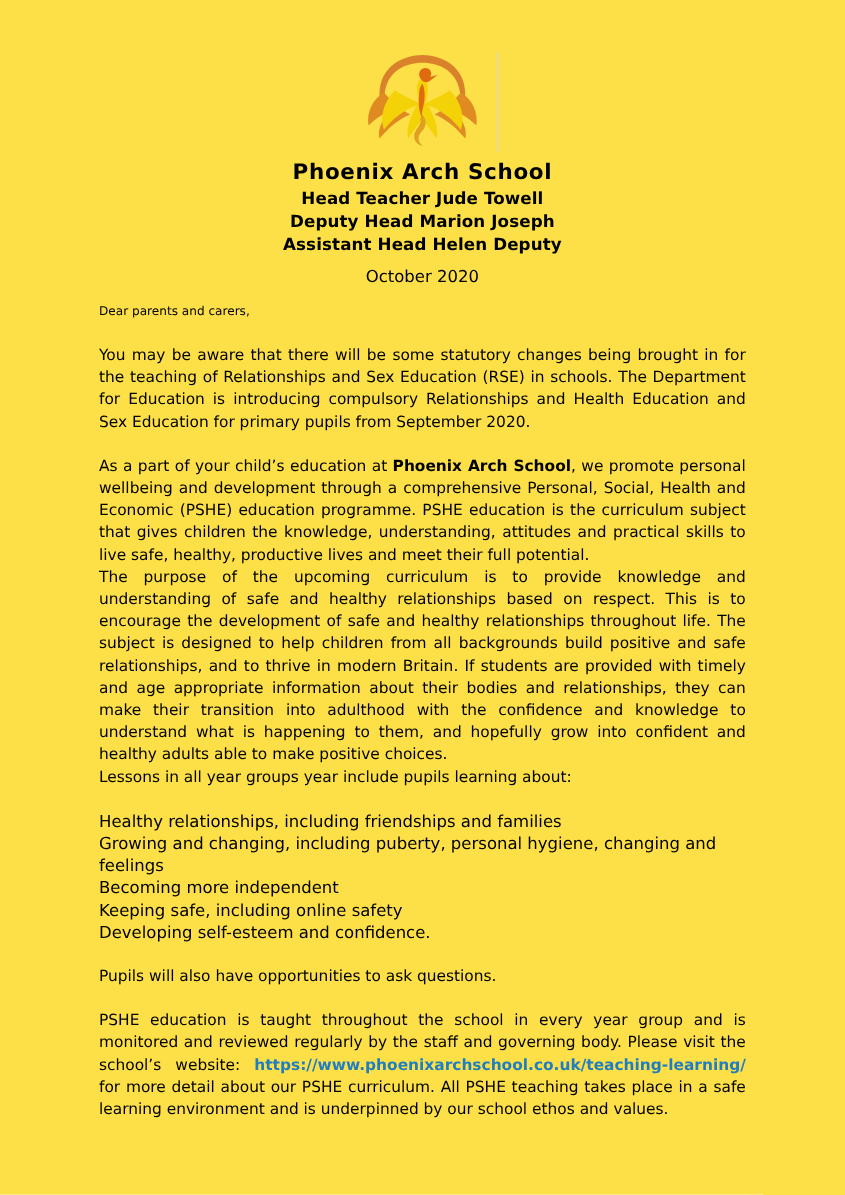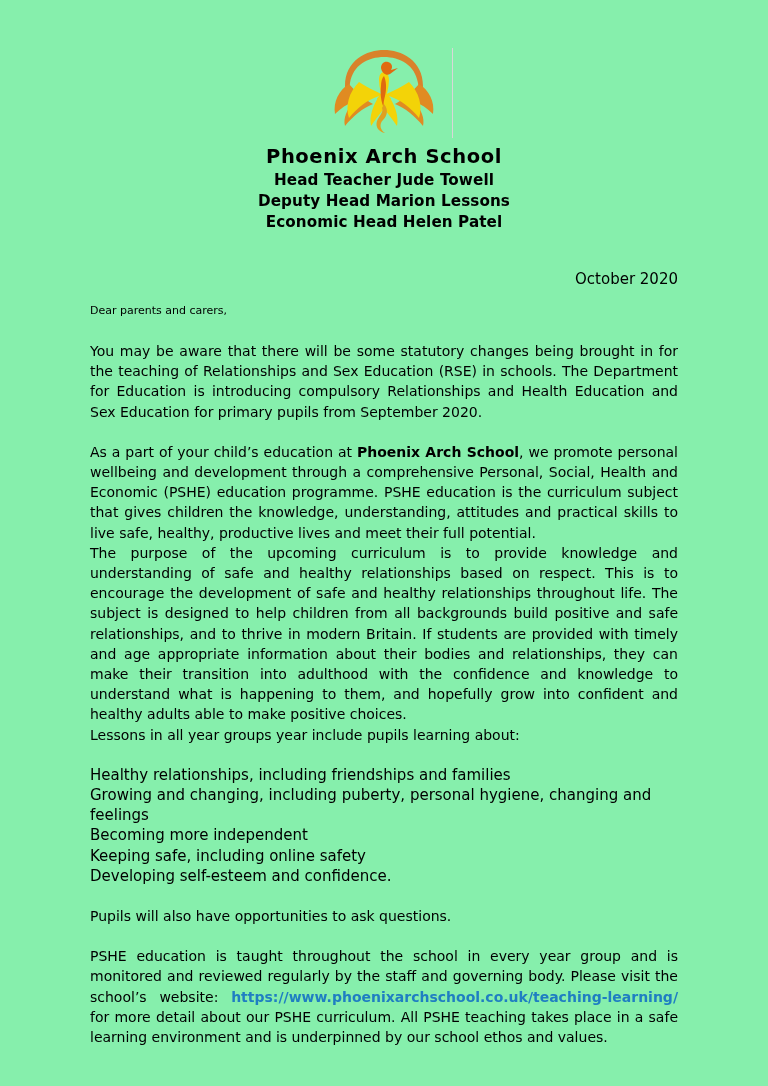--- a/index.html
+++ b/index.html
@@ -12,21 +12,21 @@
     width: 768px;
     height: 1086px;
     overflow: hidden;
     font-family: "DejaVu Sans", sans-serif;
     color: #000000;
   }
   .page {
     position: relative;
     width: 768px;
     height: 1086px;
-    background: #86efac;
+    background: #fde047;
     box-sizing: border-box;
   }
 
   
   .letterhead {
     text-align: center;
     padding-top: 46px;
   }
   .logo-wrap {
     position: relative;
@@ -61,24 +61,24 @@
     letter-spacing: 0.1px;
     color: #000;
   }
 
   
   .body-area {
     margin: 0 90px 0 90px;
     width: 588px;
   }
   .date-line {
-    text-align: right;
+    text-align: center;
     font-size: 15px;
     line-height: 20px;
-    margin-top: 36px;
+    margin-top: 8px;
     font-family: "DejaVu Sans", sans-serif;
   }
   .salutation {
     font-size: 11px;
     line-height: 20px;
     margin-top: 12px;
   }
   p.para {
     font-size: 14px;
     line-height: 20.2px;
@@ -144,22 +144,22 @@
                  C52 56, 51 48, 52 40 C52 36, 53 32, 55 30 Z" fill="#e06a10"></path>
 
         <path d="M55 58 C60 64, 58 70, 54 74 C50 78, 51 84, 56 87
                  C50 86, 46 81, 48 75 C50 70, 55 66, 53 62 Z" fill="#e0a020"></path>
       </svg>
       <div class="logo-rule"></div>
     </div>
 
     <div class="school-name">Phoenix Arch School</div>
     <div class="staff-line">Head Teacher Jude Towell</div>
-    <div class="staff-line">Deputy Head  Marion Lessons</div>
-    <div class="staff-line">Economic Head  Helen Patel</div>
+    <div class="staff-line">Deputy Head  Marion Joseph</div>
+    <div class="staff-line">Assistant Head  Helen Deputy</div>
   </div>
 
   <div class="body-area">
 
     <div class="date-line">October 2020</div>
 
     <div class="salutation">Dear parents and carers,</div>
 
     <div class="gap-lg"></div>
 

